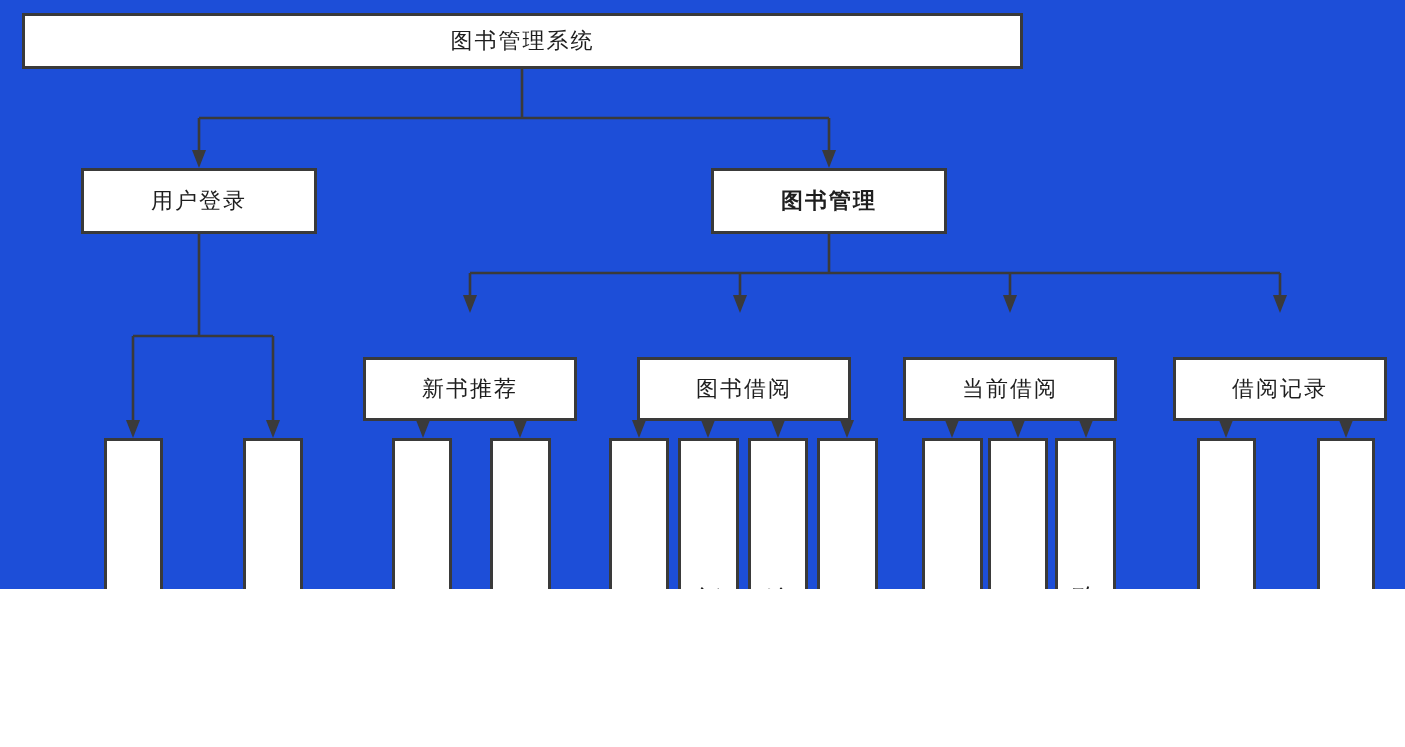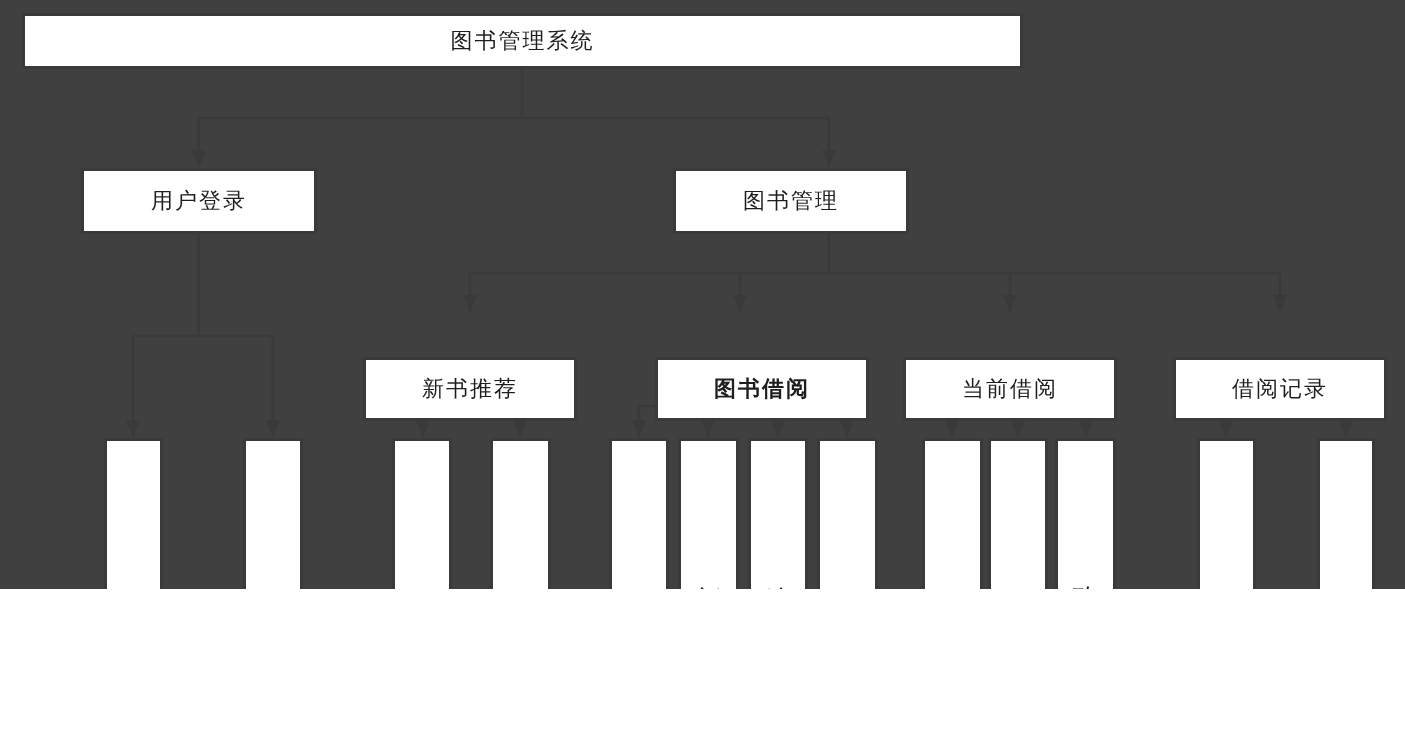--- a/index.html
+++ b/index.html
@@ -4,21 +4,21 @@
 <style>
   html, body {
     margin: 0;
     padding: 0;
     background: #ffffff;
   }
   #stage {
     position: relative;
     width: 1405px;
     height: 589px;
-    background: #404040;
+    background: #1d4ed8;
     overflow: hidden;
     font-family: "Liberation Sans", sans-serif;
   }
   #connectors {
     position: absolute;
     left: 0;
     top: 0;
     z-index: 0;
   }
   .node {
@@ -107,28 +107,28 @@
     </g>
   </svg>
 
   <div class="node h-node root-node">
     <span>图书管理系统</span>
   </div>
 
   <div class="node h-node lvl2" style="left:81px;">
     <span>用户登录</span>
   </div>
-  <div class="node h-node lvl2" style="left:673px;">
+  <div class="node h-node lvl2" style="left:711px;font-weight:bold;">
     <span>图书管理</span>
   </div>
 
   <div class="node h-node lvl3" style="left:363px;">
     <span>新书推荐</span>
   </div>
-  <div class="node h-node lvl3" style="left:655px;font-weight:bold;">
+  <div class="node h-node lvl3" style="left:637px;">
     <span>图书借阅</span>
   </div>
   <div class="node h-node lvl3" style="left:903px;">
     <span>当前借阅</span>
   </div>
   <div class="node h-node lvl3" style="left:1173px;">
     <span>借阅记录</span>
   </div>
 
   <div class="node leaf" style="left:104px;width:59px;">

